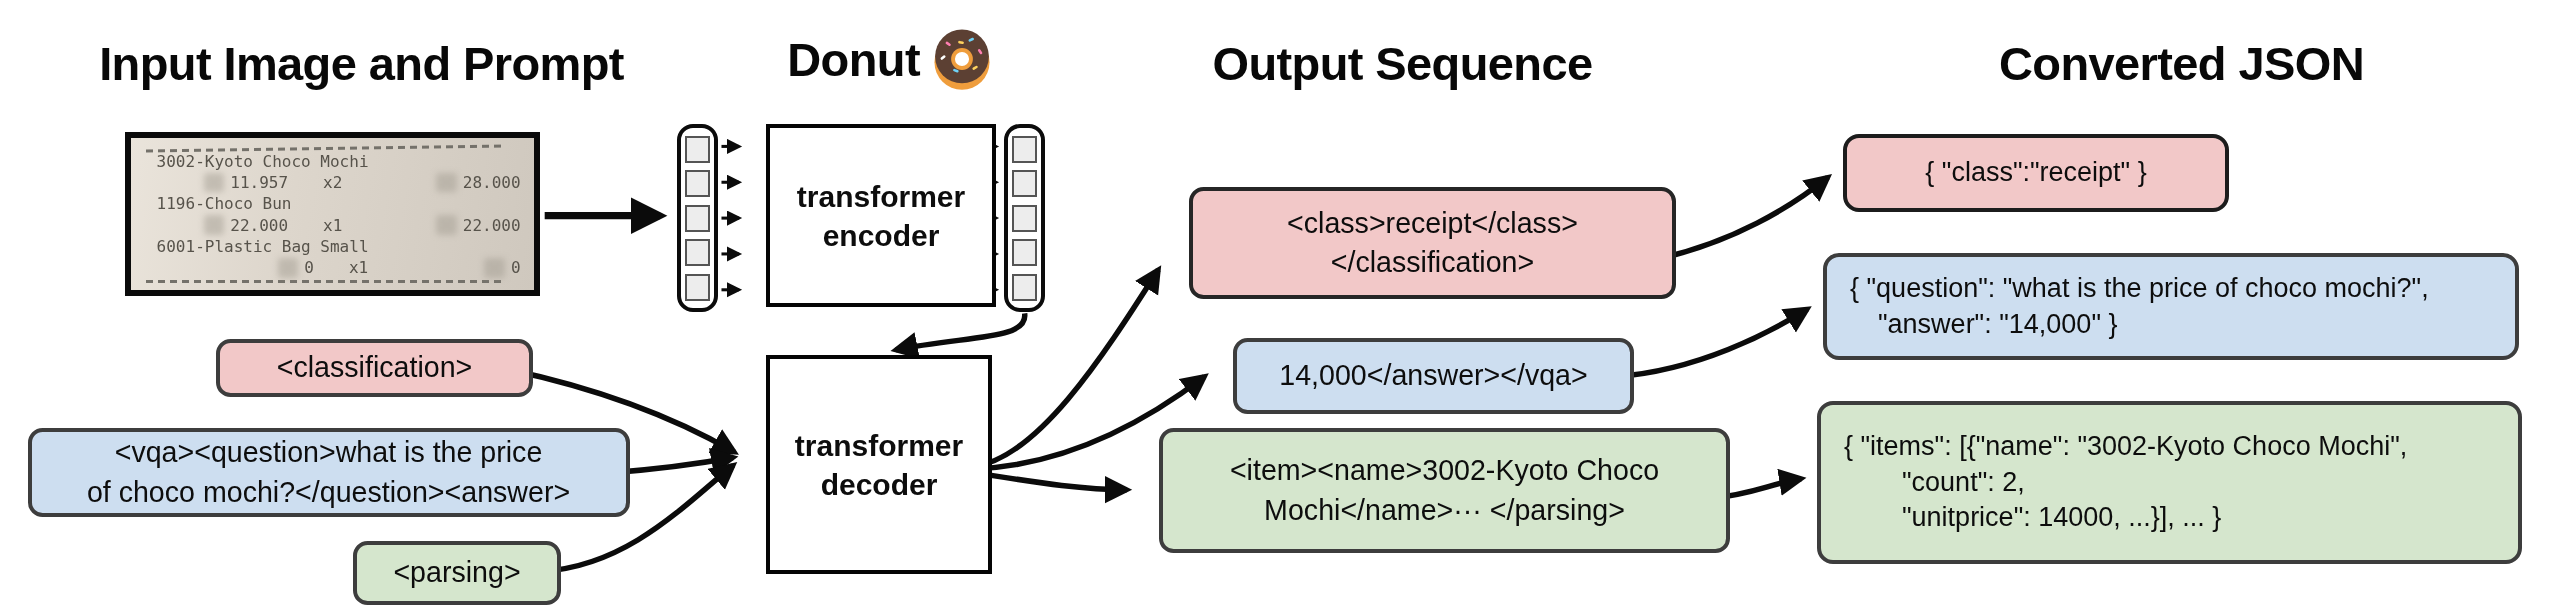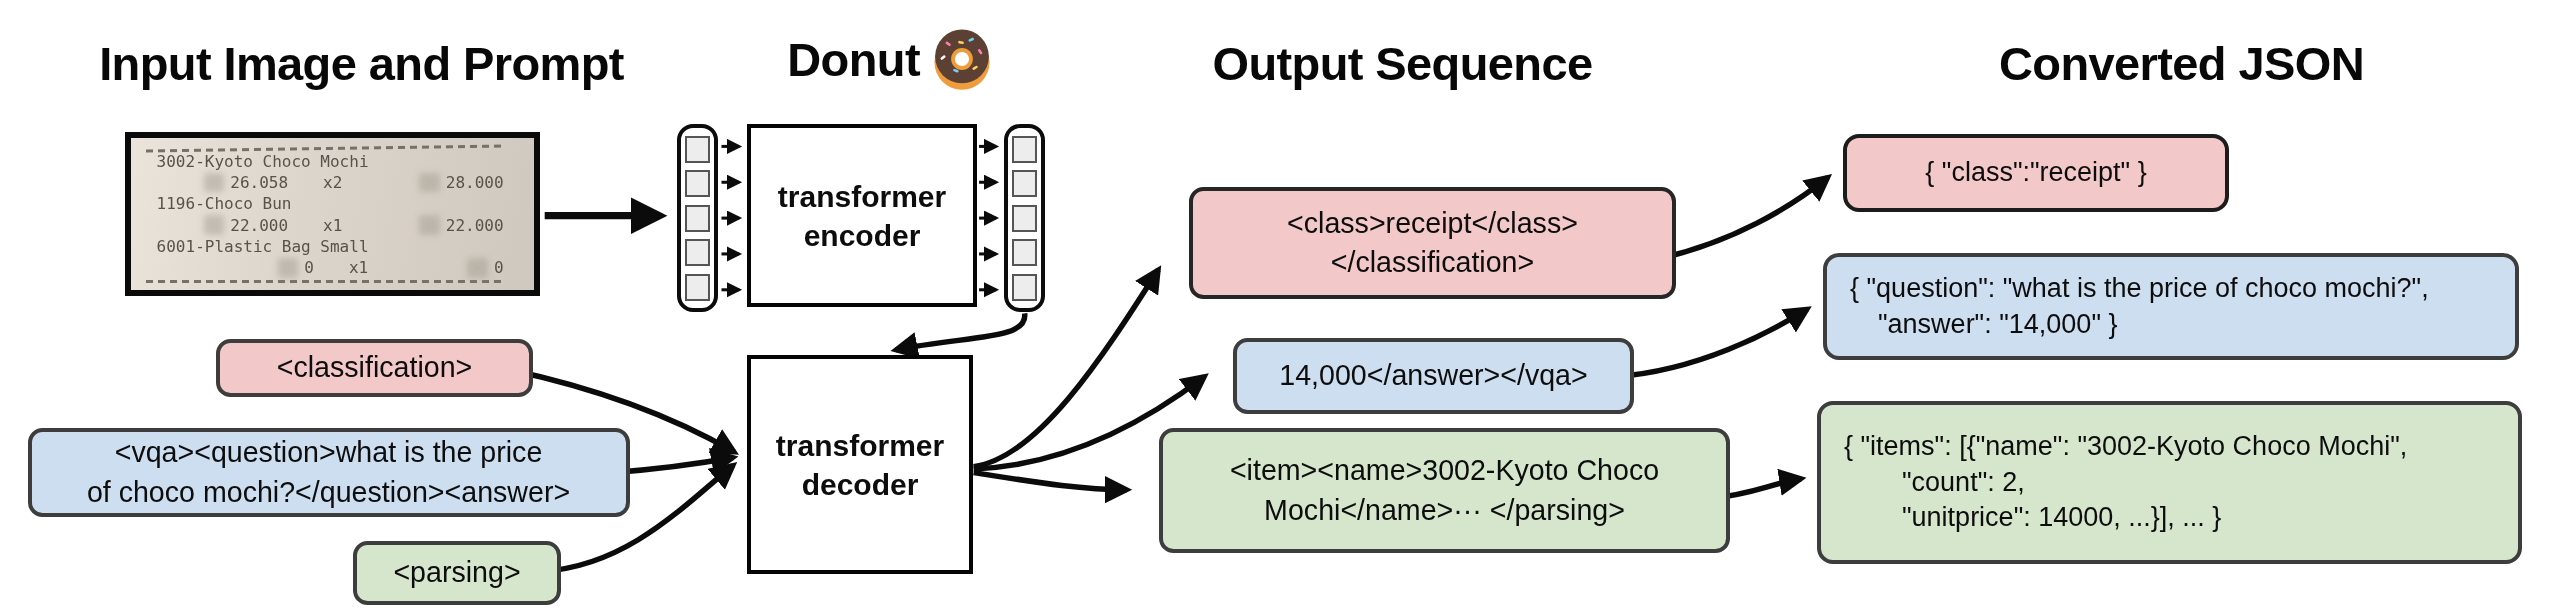--- a/index.html
+++ b/index.html
@@ -22,36 +22,36 @@
            font-size:16px;color:#57534b;}
   .dashline{height:3px;width:96%;
             background:repeating-linear-gradient(90deg,#74716a 0 7.3px,rgba(0,0,0,0) 7.3px 12px);}
   .dash-top{transform:rotate(-0.8deg);}
   .r-name{padding-left:11px;white-space:nowrap;}
   .r-price{display:flex;align-items:center;white-space:nowrap;}
   .grp{display:flex;align-items:center;gap:6px;}
   .g-price{margin-left:58px;}
   .g-price-zero{margin-left:132px;}
   .qty{margin-left:35px;}
-  .g-total{margin-left:auto;margin-right:17px;}
+  .g-total{margin-left:auto;margin-right:0;}
   .blur{display:inline-block;width:20.7px;height:19.4px;border-radius:2.4px;
         background:#a39d92;opacity:.5;filter:blur(3px);}
 
   
   .cbox{position:absolute;box-sizing:border-box;border:4.3px solid #3d3d3d;border-radius:14.6px;
         display:flex;flex-direction:column;justify-content:center;align-items:center;
         font-size:28.6px;line-height:1.38;text-align:center;white-space:nowrap;margin-left:19px;}
   .pink{background:#f2c8c8;border-color:#262626;}
   .blue{background:#cddef0;}
   .green{background:#d5e6cd;}
 
   
   .block{position:absolute;box-sizing:border-box;border:4.9px solid #050505;background:#fff;
          display:flex;flex-direction:column;justify-content:center;align-items:center;
-         font-weight:bold;font-size:30px;line-height:1.3;}
+         font-weight:bold;font-size:30px;line-height:1.3;margin-left:19px;}
 
   
   .tokcol{position:absolute;box-sizing:border-box;width:41px;height:188px;background:#fff;
           border:4.3px solid #0b0b0b;border-radius:16px;display:flex;flex-direction:column;
           justify-content:space-evenly;align-items:center;}
   .sq{width:25.5px;height:27px;box-sizing:border-box;background:#ededed;border:2.4px solid #555;}
 
   
   .jbox{position:absolute;box-sizing:border-box;border:4.3px solid #3d3d3d;border-radius:16px;
         display:flex;flex-direction:column;justify-content:center;align-items:flex-start;
@@ -124,21 +124,21 @@
   <div class="title" style="left:1129px;top:36px;width:547px;">Output Sequence</div>
 
   <div class="title" style="left:1908px;top:36px;width:547px;">Converted JSON</div>
 
   <div id="receipt" class="abs">
     <div class="dashline dash-top"></div>
     <div class="r-name">3002-Kyoto Choco Mochi</div>
     <div class="r-price">
       <span class="grp g-price">
           <span class="blur"></span>
-          <span>26.058</span>
+          <span>11.957</span>
         </span>
       <span class="qty">x2</span>
       <span class="grp g-total">
           <span class="blur"></span>
           <span>28.000</span>
         </span>
     </div>
     <div class="r-name">1196-Choco Bun</div>
     <div class="r-price">
       <span class="grp g-price">

